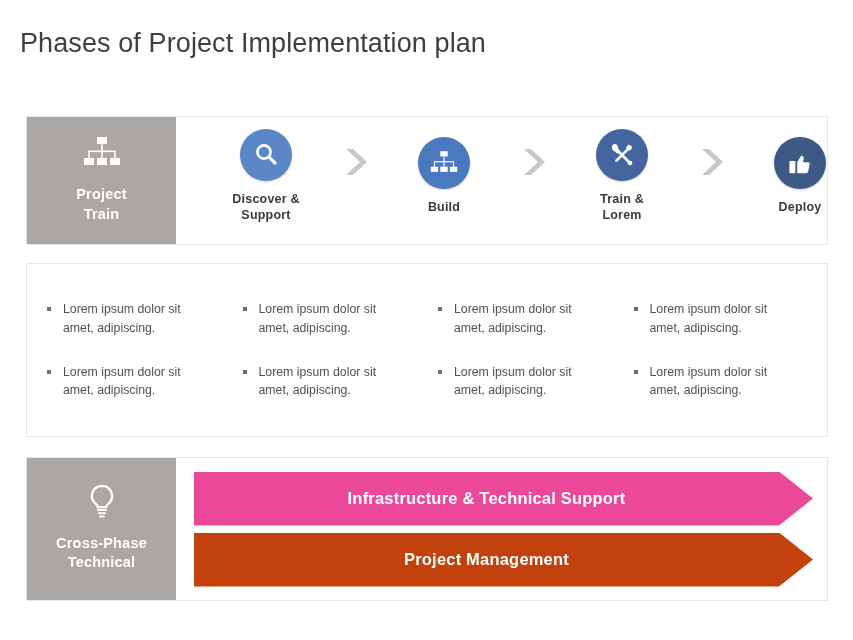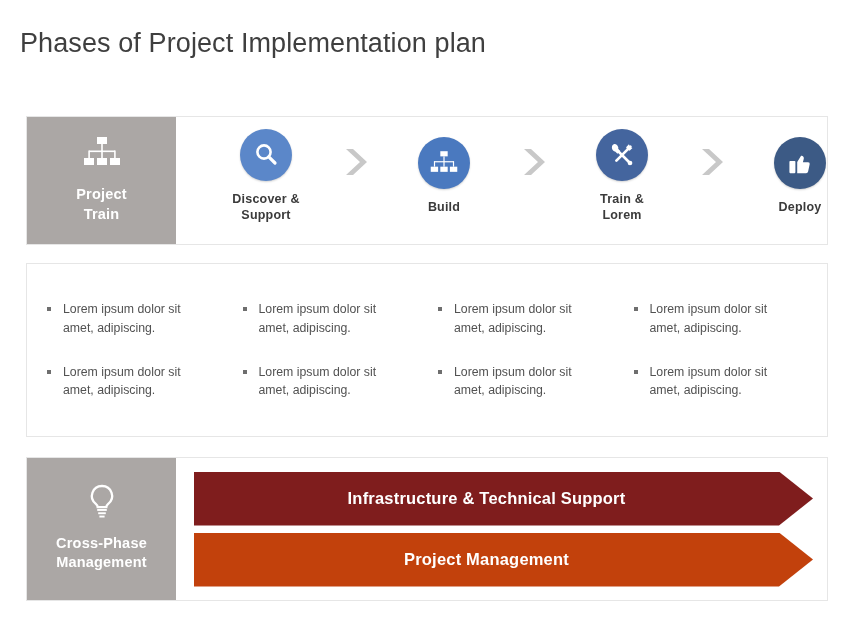--- a/index.html
+++ b/index.html
@@ -345,25 +345,25 @@
     <div class="label-icon">
       <svg width="30" height="36" viewBox="0 0 30 36" aria-hidden="true">
         <path d="M15 2 a10 10 0 0 0 -6.2 17.9 c1.2 1.0 1.9 2.1 1.9 3.3 h8.6 c0 -1.2 0.7 -2.3 1.9 -3.3 A10 10 0 0 0 15 2 z" fill="none" stroke="#ffffff" stroke-width="2.3"></path>
         <rect x="10.2" y="25.0" width="9.6" height="1.9" fill="#ffffff"></rect>
         <rect x="11.2" y="28.3" width="7.6" height="1.9" fill="#ffffff"></rect>
         <rect x="12.4" y="31.6" width="5.2" height="1.9" fill="#ffffff"></rect>
       </svg>
     </div>
     <div class="label-text">
       <div>Cross-Phase</div>
-      <div>Management</div>
+      <div>Technical</div>
     </div>
   </div>
 
   <div class="cross-body">
-    <div class="banner" style="background:#7f1d1d">
+    <div class="banner" style="background:#ec4899">
       <span>Infrastructure &amp; Technical Support</span>
     </div>
     <div class="banner" style="background:#c2410c">
       <span>Project Management</span>
     </div>
   </div>
 </div>
 
 </body></html>

